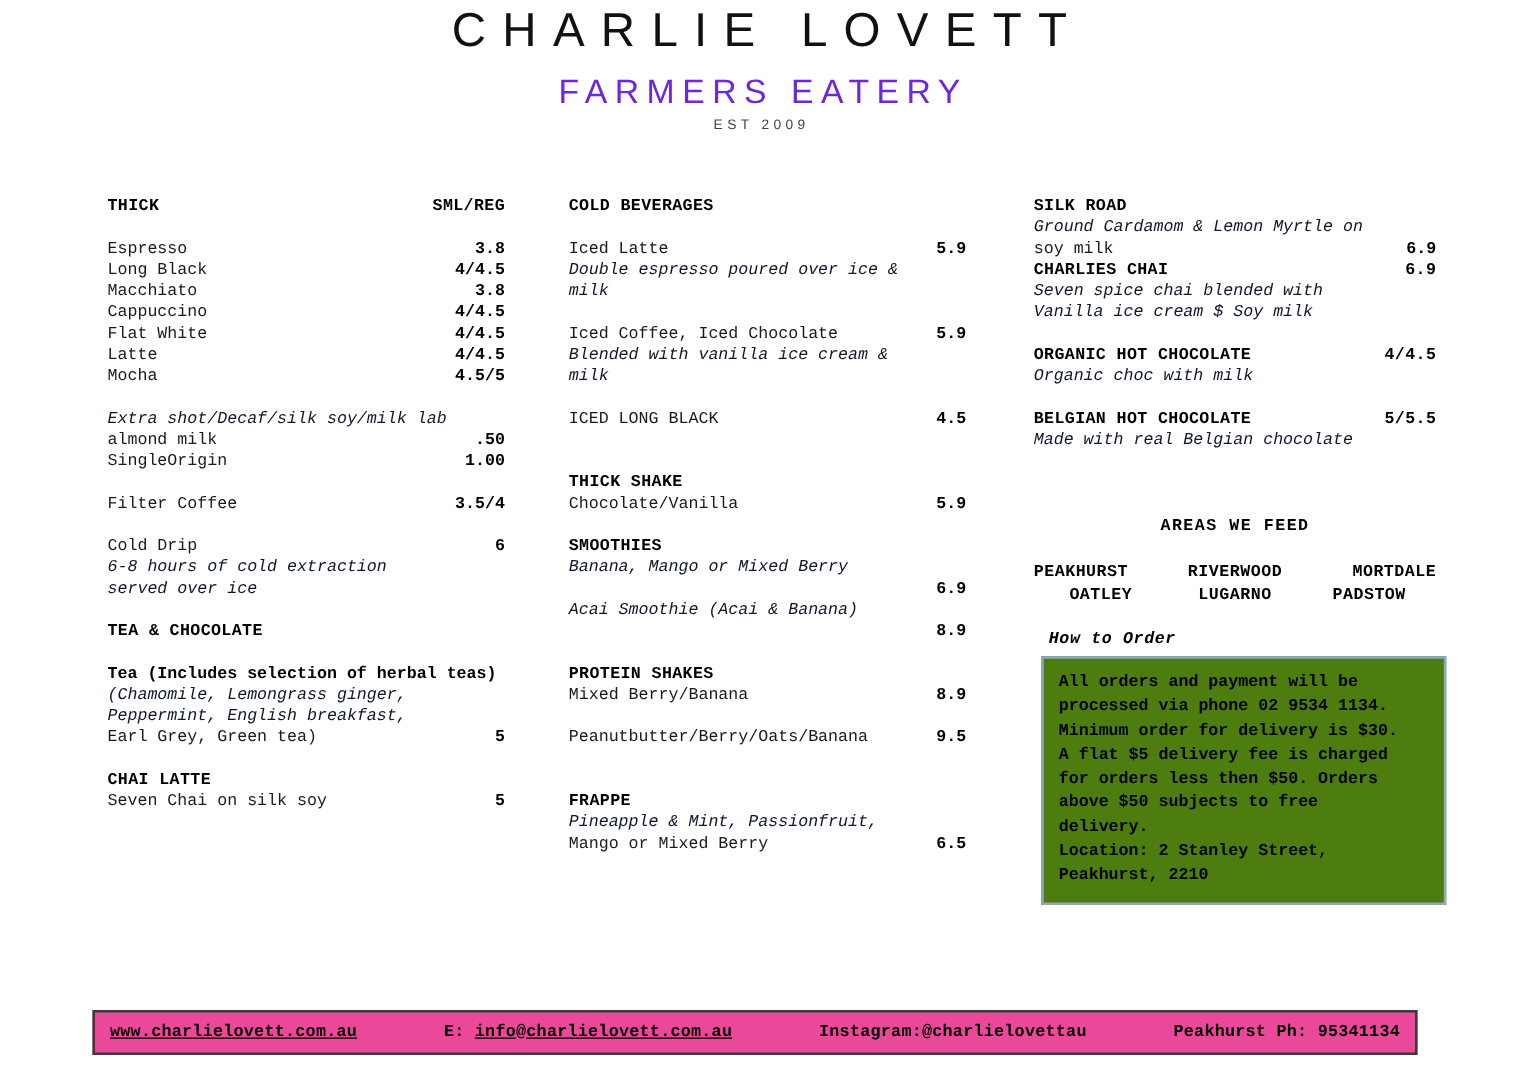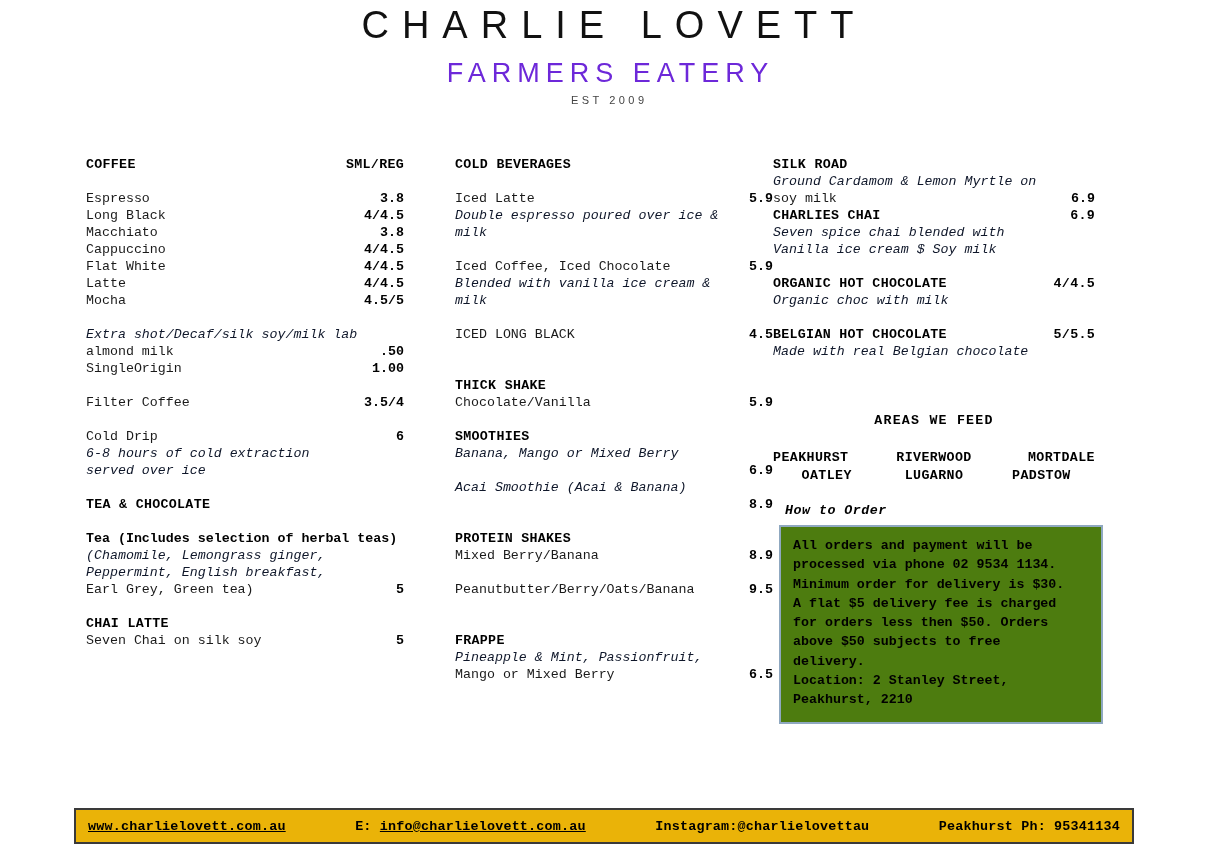--- a/index.html
+++ b/index.html
@@ -60,21 +60,21 @@
     width: 1215px;
     display: flex;
     align-items: flex-start;
   }
   .col {
     font-size: 13.3px;
     line-height: 17px;
   }
   .col-left   { width: 318px; margin-left: 86px; }
   .col-mid    { width: 318px; margin-left: 51px; }
-  .col-right  { width: 322px; }
+  .col-right  { width: 322px; margin-left: 54px; }
 
   
   .sec-head {
     font-weight: bold;
     letter-spacing: 0.3px;
     display: flex;
     justify-content: space-between;
     white-space: pre;
   }
   .sec-head .price { font-weight: bold; }
@@ -146,21 +146,21 @@
   }
 
   
   .footer {
     position: absolute;
     left: 74px;
     top: 808px;
     width: 1060px;
     box-sizing: border-box;
     border: 2px solid #3a3a3a;
-    background: #eab308;
+    background: #ec4899;
     height: 36px;
     display: flex;
     align-items: center;
     justify-content: space-between;
     padding: 0 12px;
     font-weight: bold;
     font-size: 13.4px;
     letter-spacing: 0.2px;
   }
   .footer .u { text-decoration: underline; }
@@ -172,21 +172,21 @@
   <div class="brand-title">CHARLIE LOVETT</div>
   <div class="brand-subtitle">FARMERS EATERY</div>
   <div class="brand-est">EST 2009</div>
 </div>
 
 <div class="columns">
 
   <div class="col col-left">
 
     <div class="sec-head">
-      <span>COFFEE</span>
+      <span>THICK</span>
       <span class="price">SML/REG</span>
     </div>
     <div class="spacer-sm"></div>
 
     <div class="row">
       <span class="name">Espresso</span>
       <span class="price">3.8</span>
     </div>
     <div class="row">
       <span class="name">Long Black</span>

